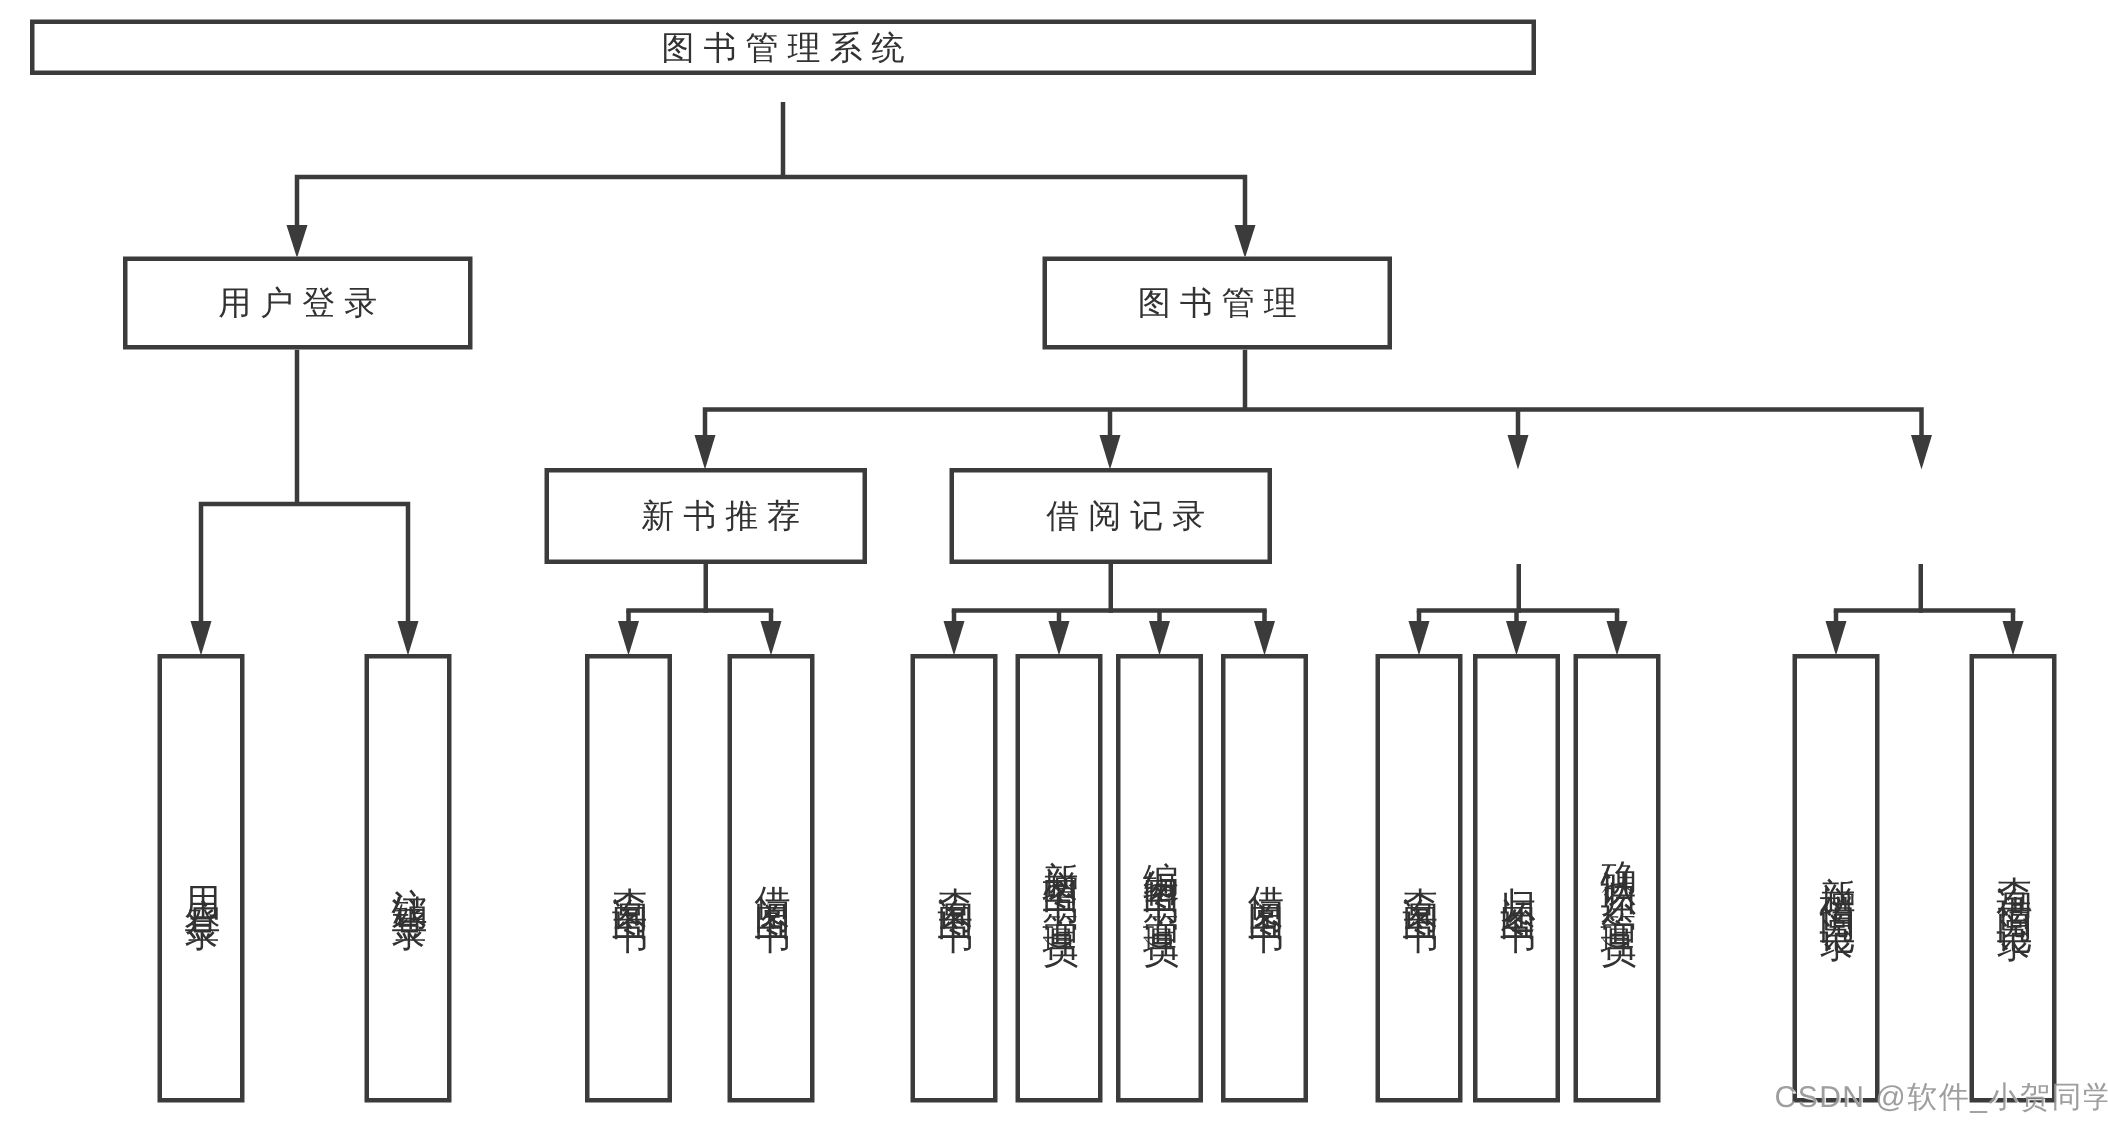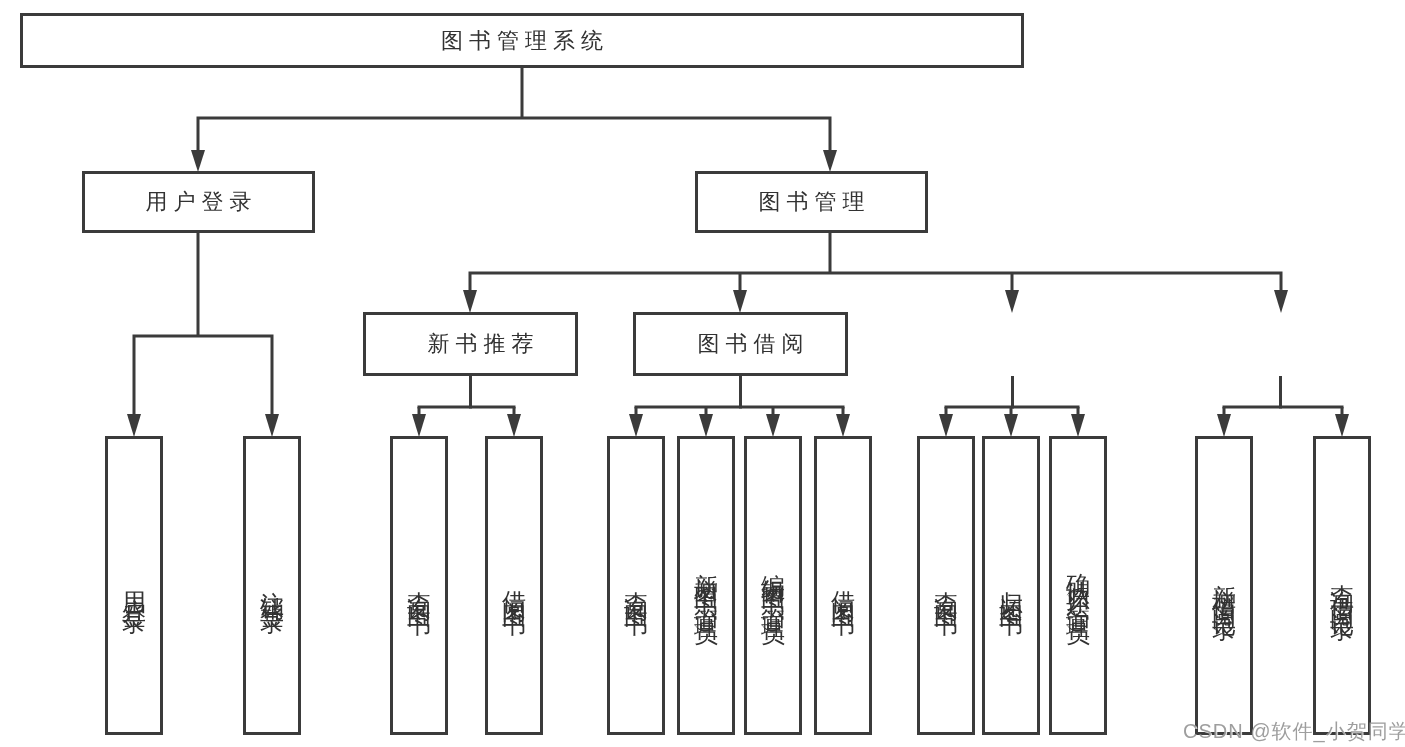--- a/index.html
+++ b/index.html
@@ -32,21 +32,21 @@
     justify-content: center;
     color: #323232;
   }
   .h-label {
     font-size: 22px;
     letter-spacing: 6px;
     text-indent: 6px;
     white-space: nowrap;
     color: #323232;
   }
-  .root-box  { left: 20px;  top: 13px;  width: 1004px; height: 55px; }
+  .root-box  { left: 20px;  top: 13px;  width: 1004px; height: 37px; }
   .lvl2      { top: 171px; width: 233px; height: 62px; }
   .lvl3      { top: 312px; width: 215px; height: 64px; padding-left: 20px; }
   .tall      { top: 436px; width: 58px;  height: 299px; }
   .v-label {
     writing-mode: vertical-rl;
     text-orientation: mixed;
     font-size: 24px;
     letter-spacing: 7px;
     line-height: 1;
     color: #323232;
@@ -111,21 +111,21 @@
     <span class="h-label">用户登录</span>
   </div>
   <div class="box lvl2" style="left:695px">
     <span class="h-label">图书管理</span>
   </div>
 
   <div class="box lvl3" style="left:363px">
     <span class="h-label">新书推荐</span>
   </div>
   <div class="box lvl3" style="left:633px">
-    <span class="h-label">图书借阅</span>
+    <span class="h-label">借阅记录</span>
   </div>
 
   <div class="box tall" style="left:105px">
     <span class="v-label">用户登录</span>
   </div>
   <div class="box tall" style="left:243px">
     <span class="v-label">注销登录</span>
   </div>
 
   <div class="box tall" style="left:390px">

